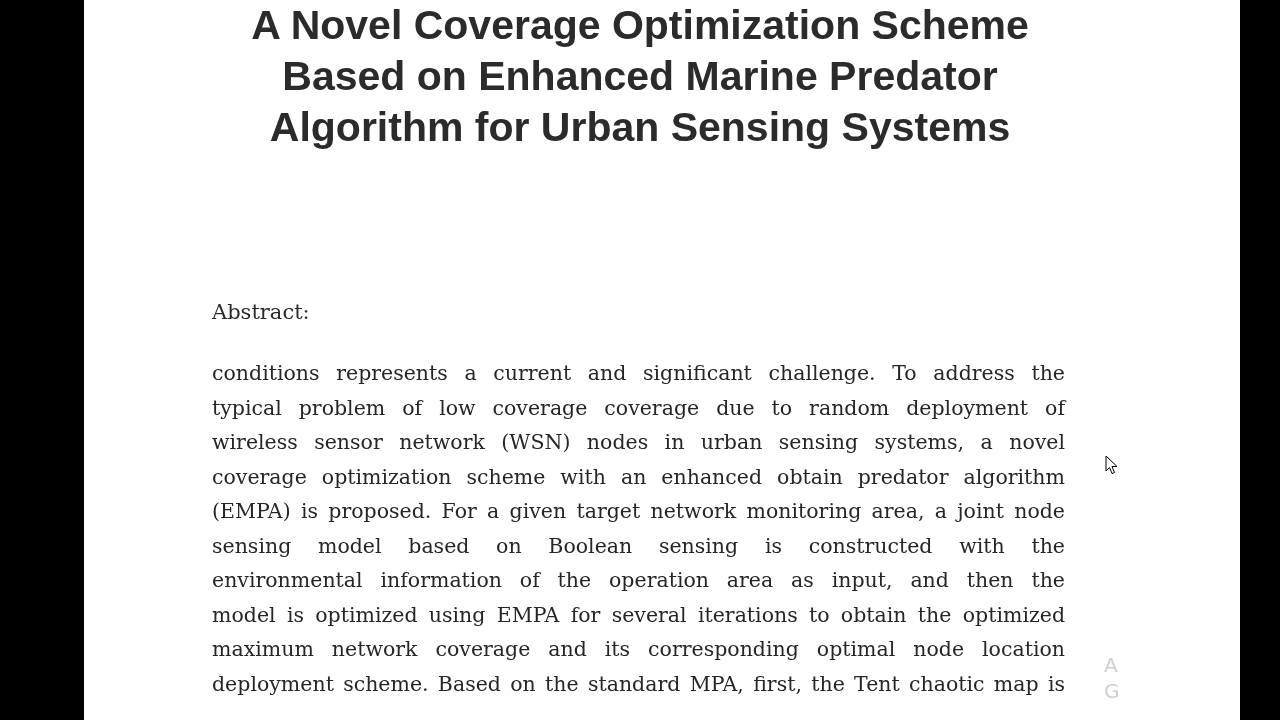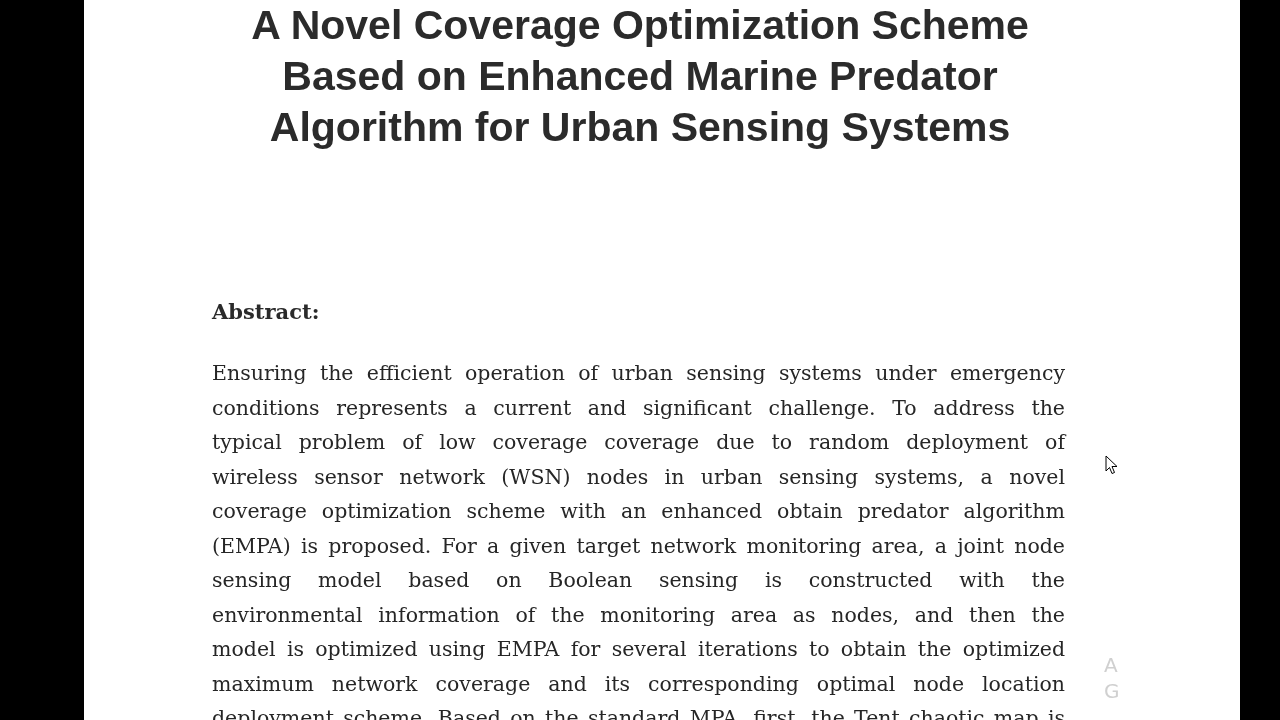--- a/index.html
+++ b/index.html
@@ -42,21 +42,21 @@
   }
   .title .line {
     display: block;
     white-space: nowrap;
   }
   .abstract-heading {
     position: absolute;
     left: 128px;
     top: 296px;
     font-family: "DejaVu Serif", serif;
-    font-weight: bold;
+    font-weight: normal;
     font-size: 21px;
     line-height: 32px;
     color: #2a2a2a;
     margin: 0;
     text-align: center;
   }
   .abstract-body {
     position: absolute;
     left: 128px;
     top: 356px;
@@ -99,28 +99,27 @@
 
     <h1 class="title">
       <span class="line">A Novel Coverage Optimization Scheme</span>
       <span class="line">Based on Enhanced Marine Predator</span>
       <span class="line">Algorithm for Urban Sensing Systems</span>
     </h1>
 
     <h2 class="abstract-heading">Abstract:</h2>
 
     <p class="abstract-body">
-      <span class="ln">Ensuring the efficient operation of urban sensing systems under emergency</span>
       <span class="ln">conditions represents a current and significant challenge. To address the</span>
       <span class="ln">typical problem of low coverage coverage due to random deployment of</span>
       <span class="ln">wireless sensor network (WSN) nodes in urban sensing systems, a novel</span>
       <span class="ln">coverage optimization scheme with an enhanced obtain predator algorithm</span>
       <span class="ln">(EMPA) is proposed. For a given target network monitoring area, a joint node</span>
       <span class="ln">sensing model based on Boolean sensing is constructed with the</span>
-      <span class="ln">environmental information of the monitoring area as nodes, and then the</span>
+      <span class="ln">environmental information of the operation area as input, and then the</span>
       <span class="ln">model is optimized using EMPA for several iterations to obtain the optimized</span>
       <span class="ln">maximum network coverage and its corresponding optimal node location</span>
       <span class="ln">deployment scheme. Based on the standard MPA, first, the Tent chaotic map is</span>
     </p>
   </div>
 
   <div class="watermark">
     <div>A</div>
     <div>G</div>
   </div>

